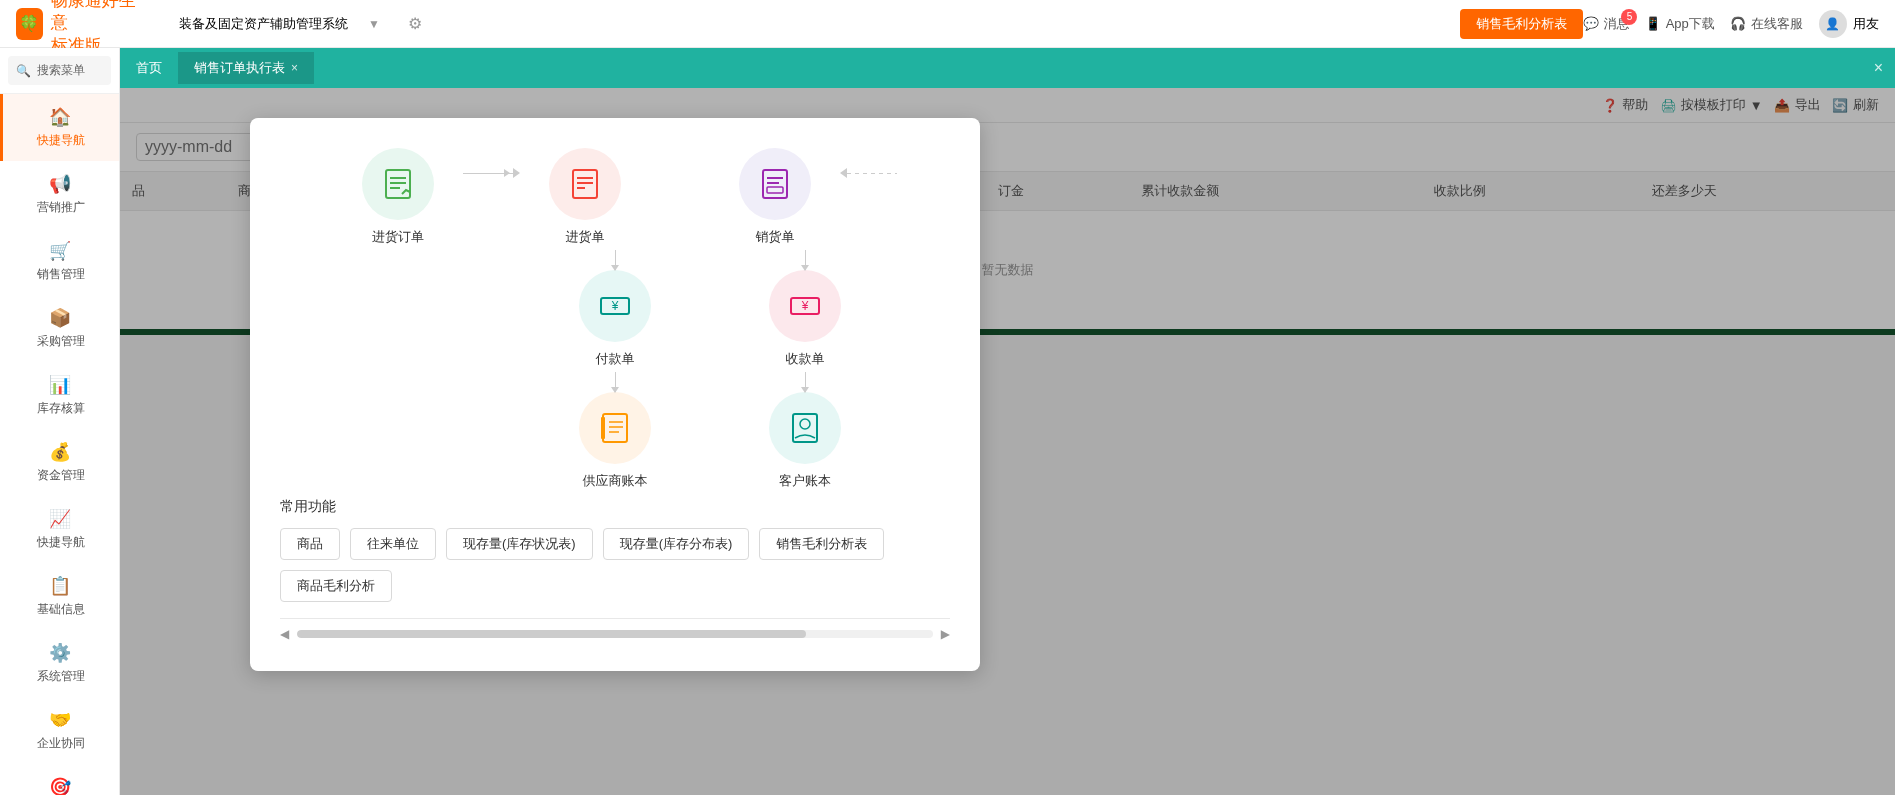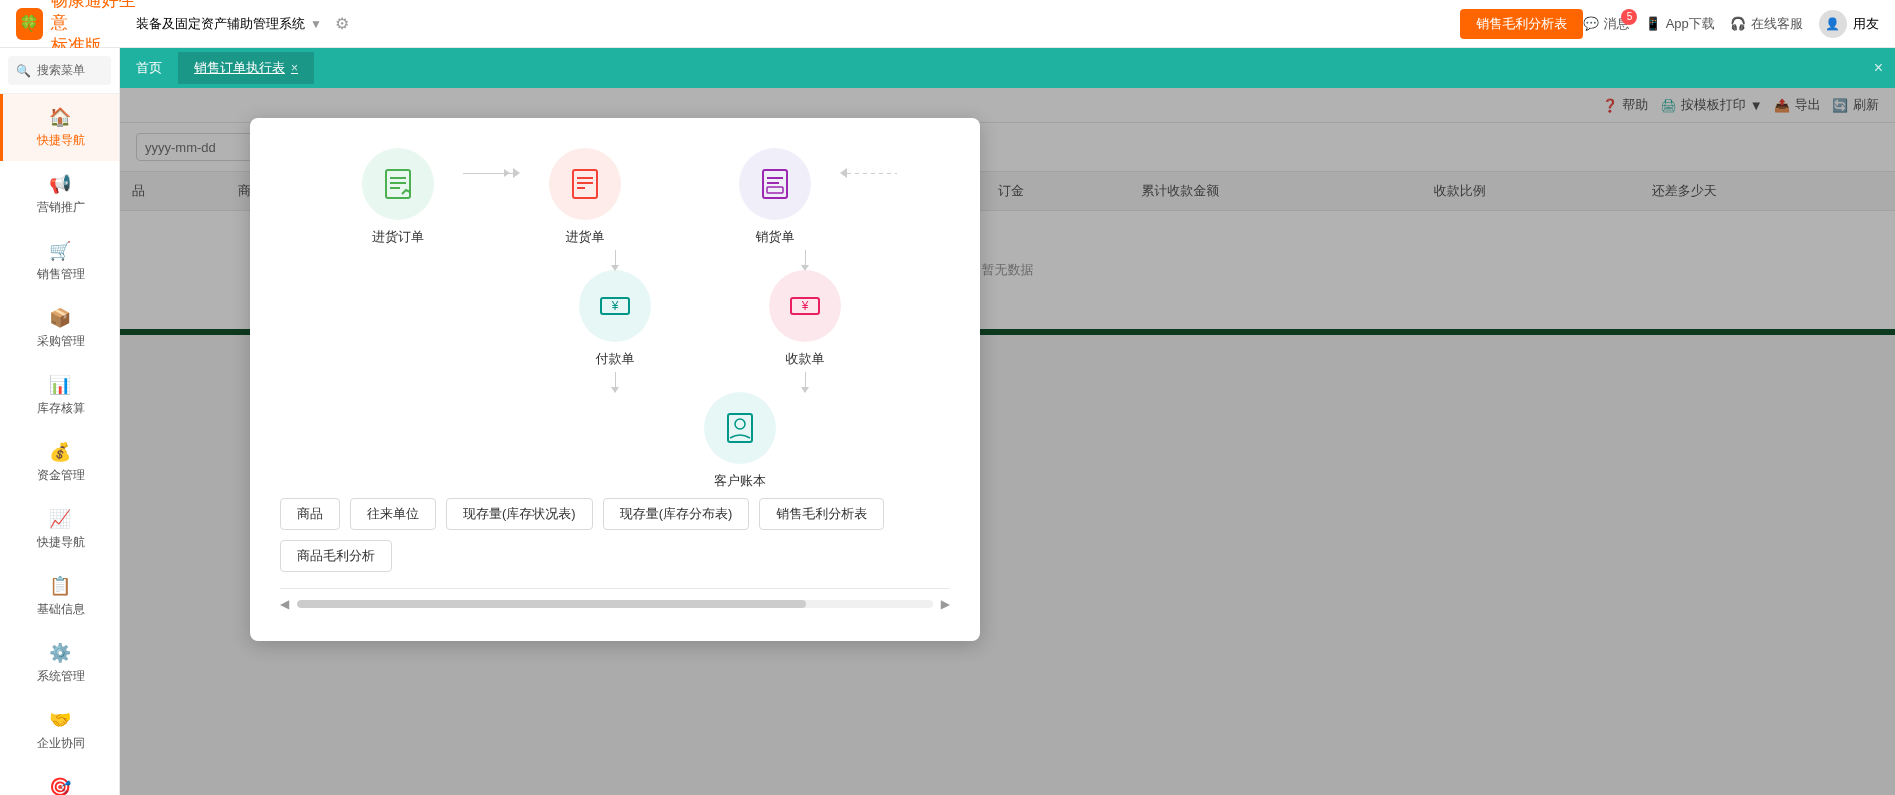--- a/index.html
+++ b/index.html
@@ -14,21 +14,21 @@
       background: #fff;
       display: flex;
       align-items: center;
       padding: 0 16px;
       border-bottom: 1px solid #e8e8e8;
       flex-shrink: 0;
     }
     .logo-area { display: flex; align-items: center; width: 120px; gap: 8px; }
     .logo-icon { width: 32px; height: 32px; background: #ff6600; border-radius: 6px; display: flex; align-items: center; justify-content: center; color: white; font-size: 16px; }
     .logo-text { font-size: 17px; color: #ff6600; line-height: 1.3; }
-    .system-title { flex: 1; display: flex; align-items: center; gap: 5px; }
+    .system-title { flex: 1; display: flex; align-items: center; gap: 20px; margin-left: 43px; }
     .dropdown-arrow { color: #999; font-size: 12px; cursor: pointer; }
     .settings-icon { color: #999; cursor: pointer; font-size: 16px; margin-left: 8px; }
     .experience-btn {
       background: #ff6600;
       color: white;
       border: none;
       padding: 6px 16px;
       border-radius: 4px;
       cursor: pointer;
       font-size: 13px;
@@ -109,21 +109,21 @@
       padding: 0 16px;
       height: 32px;
       display: flex;
       align-items: center;
       cursor: pointer;
       color: white;
       font-size: 13px;
       gap: 6px;
     }
     .tab-item.home { background: transparent; }
-    .tab-item.active { background: rgba(0,0,0,0.15); text-decoration: underline; }
+    .tab-item.active { background: rgba(0,0,0,0.15); }
     .tab-close { font-size: 12px; color: rgba(255,255,255,0.8); cursor: pointer; }
     .tab-close-main { margin-left: auto; padding-right: 12px; color: rgba(255,255,255,0.8); cursor: pointer; font-size: 16px; }
 
     
     .page-content { flex: 1; background: #f5f5f5; overflow: hidden; position: relative; }
 
     
     .page-toolbar {
       background: #fff;
       padding: 8px 16px;
@@ -152,21 +152,21 @@
       gap: 12px;
       border-bottom: 1px solid #e8e8e8;
       flex-wrap: wrap;
     }
     .search-field { display: flex; align-items: center; gap: 6px; }
     .search-field label { color: #666; font-size: 13px; white-space: nowrap; }
     .search-input {
       border: 1px solid #d9d9d9;
       border-radius: 4px;
       padding: 4px 8px;
-      font-size: 13px;
+      font-size: 16px;
       color: #999;
       width: 140px;
       height: 28px;
     }
     .date-input { width: 120px; }
     .cal-icon { color: #999; cursor: pointer; }
     .status-select {
       border: 1px solid #d9d9d9;
       border-radius: 4px;
       padding: 4px 8px;
@@ -605,36 +605,49 @@
                 <div style="display:flex;flex-direction:column;align-items:center;width:130px;">
                   <div style="width:1px;height:20px;background:#ccc;position:relative;">
                     <div style="position:absolute;bottom:-1px;left:-4px;width:0;height:0;border-left:4px solid transparent;border-right:4px solid transparent;border-top:6px solid #ccc;"></div>
                   </div>
                 </div>
               </div>
 
               <div class="flow-row" style="justify-content:center;">
                 <div style="width:190px;"></div>
 
+                <div class="flow-node">
+                  <div class="flow-circle orange-circle">
+                    <svg width="36" height="36" viewBox="0 0 36 36">
+                      <rect x="6" y="4" width="24" height="28" rx="2" fill="none" stroke="#ff9800" stroke-width="2"></rect>
+                      <rect x="4" y="7" width="4" height="22" rx="1" fill="#ff9800"></rect>
+                      <line x1="12" y1="12" x2="26" y2="12" stroke="#ff9800" stroke-width="1.5"></line>
+                      <line x1="12" y1="17" x2="26" y2="17" stroke="#ff9800" stroke-width="1.5"></line>
+                      <line x1="12" y1="22" x2="22" y2="22" stroke="#ff9800" stroke-width="1.5"></line>
+                    </svg>
+                  </div>
+                  <span class="flow-label">供应商账本</span>
+                </div>
                 <div style="width:60px;"></div>
 
                 <div class="flow-node">
                   <div class="flow-circle teal-circle">
                     <svg width="36" height="36" viewBox="0 0 36 36">
                       <rect x="6" y="4" width="24" height="28" rx="2" fill="none" stroke="#009688" stroke-width="2"></rect>
                       <circle cx="18" cy="14" r="5" fill="none" stroke="#009688" stroke-width="1.5"></circle>
                       <path d="M8 28 Q18 22 28 28" fill="none" stroke="#009688" stroke-width="1.5"></path>
                     </svg>
                   </div>
                   <span class="flow-label">客户账本</span>
                 </div>
               </div>
             </div>
 
             <div class="common-funcs">
+              <div class="common-title">常用功能</div>
               <div class="func-grid">
                 <button class="func-btn">商品</button>
                 <button class="func-btn">往来单位</button>
                 <button class="func-btn">现存量(库存状况表)</button>
                 <button class="func-btn">现存量(库存分布表)</button>
                 <button class="func-btn">销售毛利分析表</button>
                 <button class="func-btn">商品毛利分析</button>
               </div>
             </div>
 

